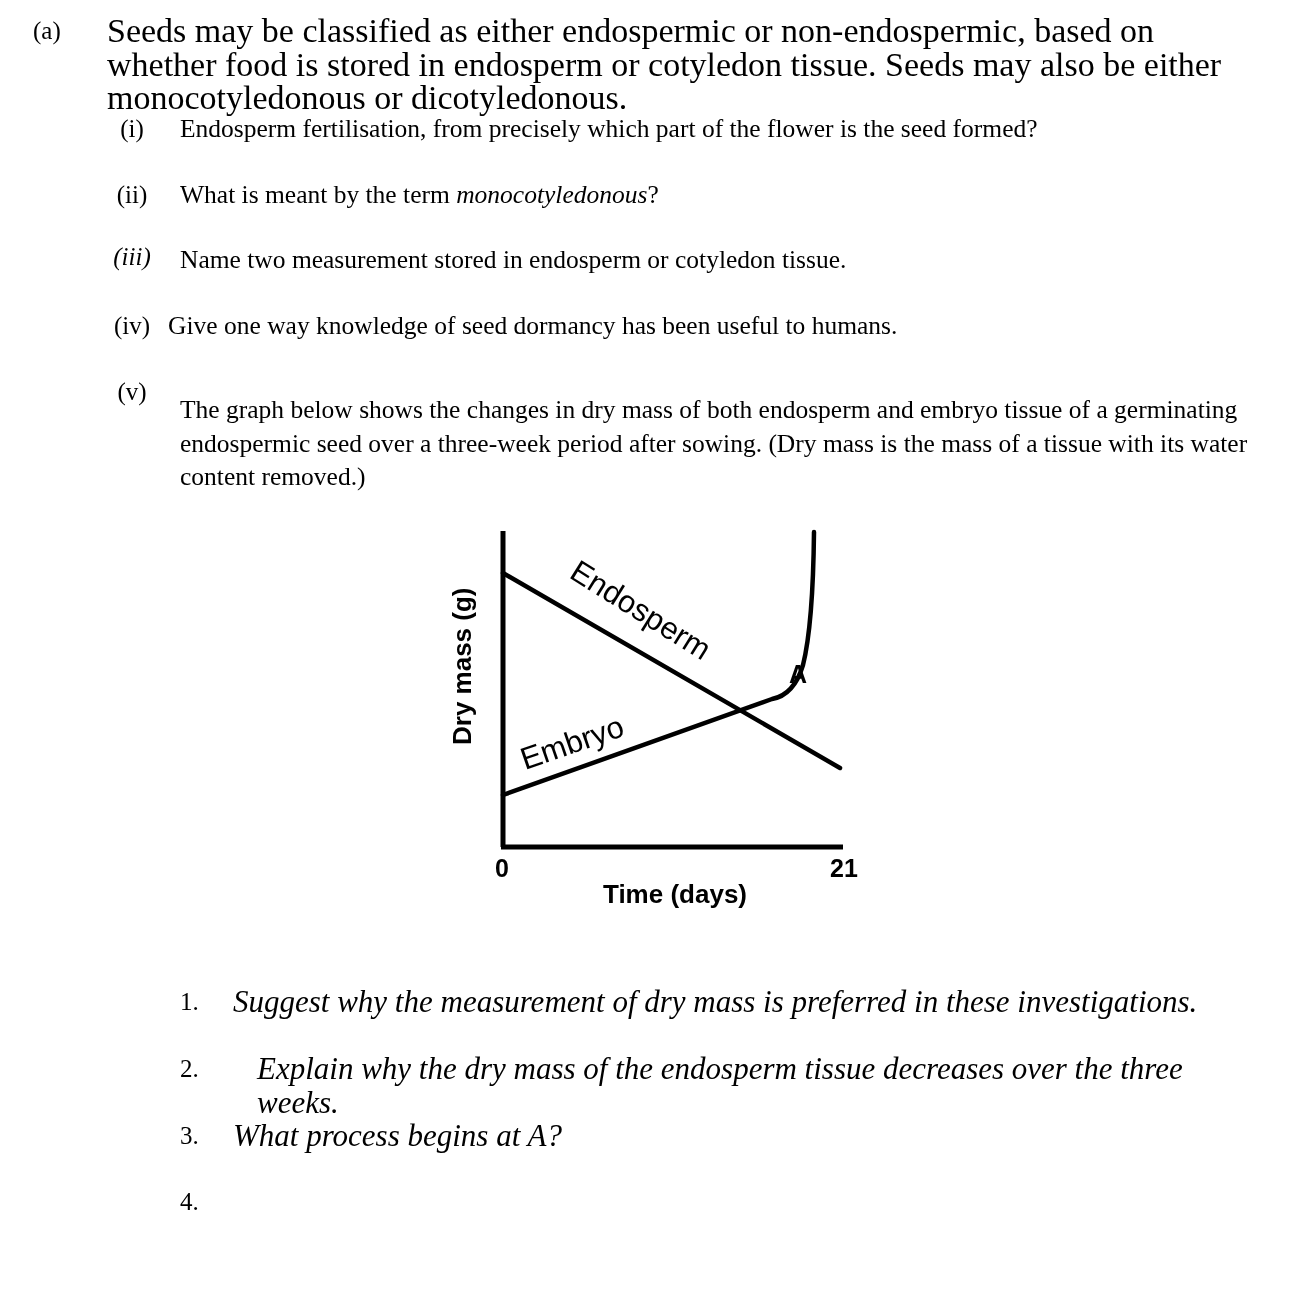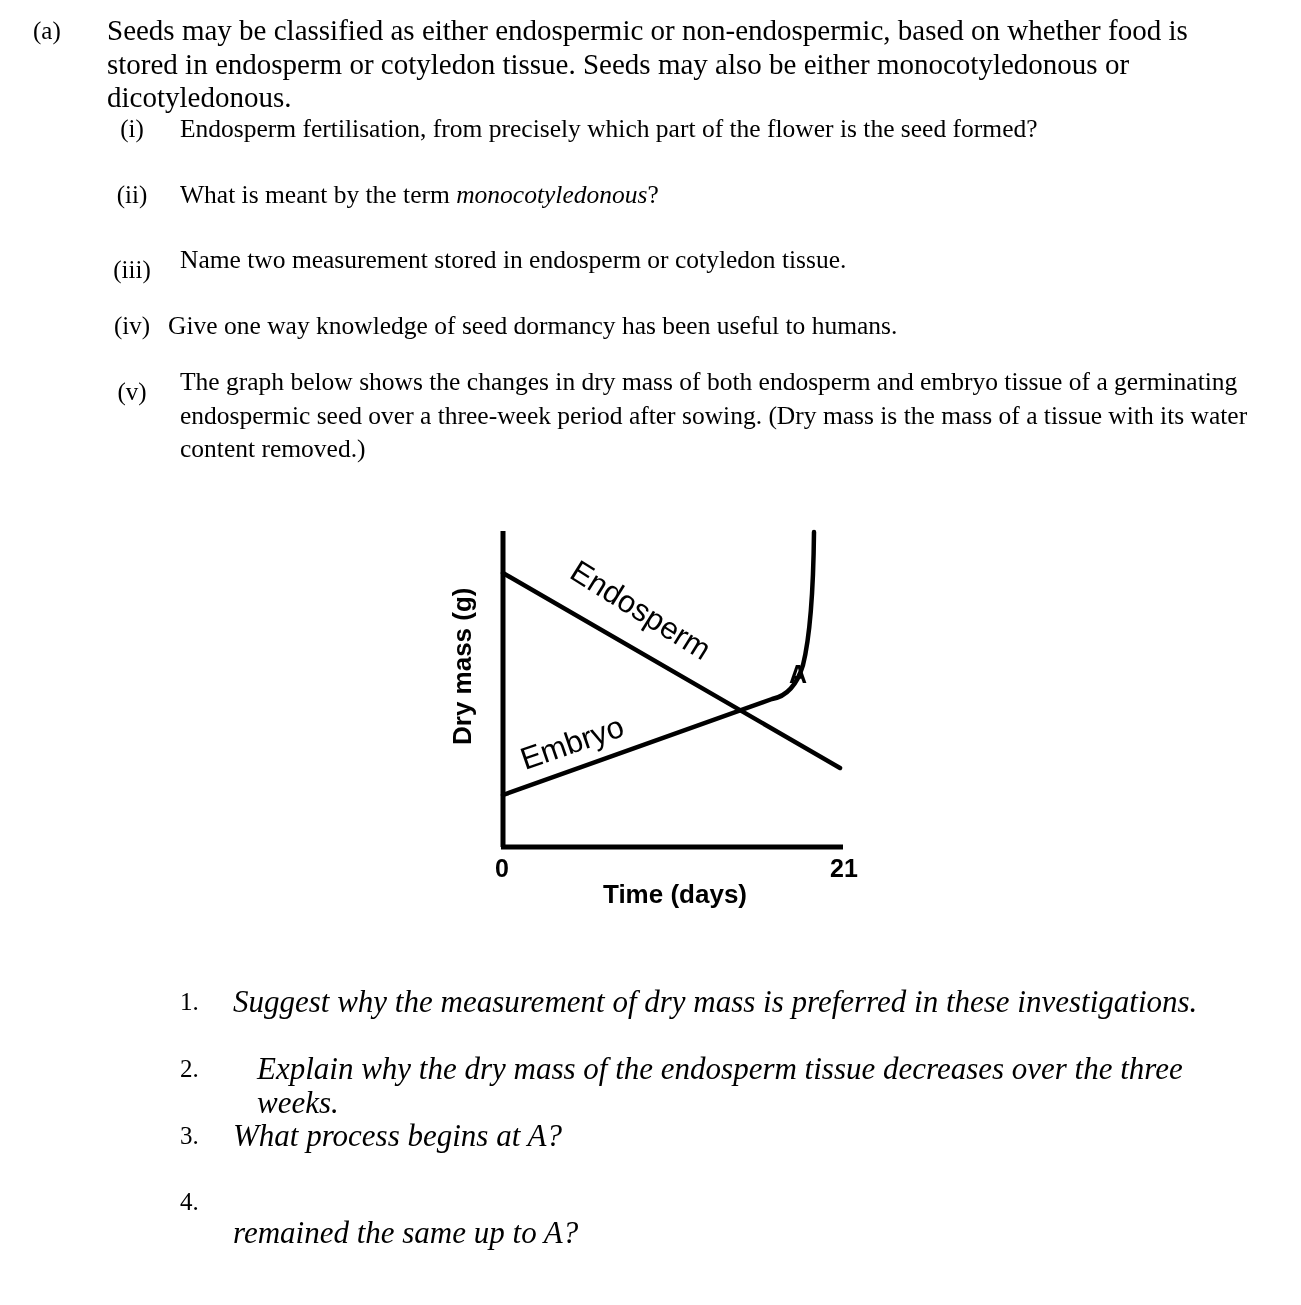--- a/index.html
+++ b/index.html
@@ -16,21 +16,21 @@
     overflow: hidden;
   }
   .marker {
     position: absolute;
     font-size: 25px;
     line-height: 33px;
     white-space: nowrap;
   }
   .qtext {
     position: absolute;
-    font-size: 29px;
+    font-size: 34px;
     line-height: 33.5px;
     text-align: left;
   }
   em.it { }
   b.bd  { font-weight: normal; }
 
   
   #part-a-marker { left: 33px;  top: 14px; }
   #part-a-text   { left: 107px; top: 14px; width: 1150px; }
 
@@ -48,26 +48,26 @@
     left: 180px;
     font-size: 25.5px;
     line-height: 33.5px;
     width: 1080px;
   }
 
   #rm-i   { left: 96px; top: 112px; }
   #rt-i   { top: 112px; }
   #rm-ii  { left: 96px; top: 178px; font-family: Liberation Serif, serif; }
   #rt-ii  { top: 178px; }
-  #rm-iii { left: 96px; top: 253px; }
+  #rm-iii { left: 96px; top: 240px; font-style: italic; }
   #rt-iii { top: 243px; }
   #rm-iv  { left: 96px; top: 309px; }
   #rt-iv  { top: 309px; left: 168px; }
   #rm-v   { left: 96px; top: 375px; }
-  #rt-v   { top: 365px; width: 1085px; }
+  #rt-v   { top: 393px; width: 1085px; }
 
   
   .num-marker {
     position: absolute;
     font-size: 25px;
     line-height: 33px;
     width: 34px;
     text-align: left;
     white-space: nowrap;
   }
@@ -180,15 +180,14 @@
 <div class="num-text" id="nt-1">Suggest why the measurement of dry mass is preferred in these investigations.</div>
 
 <span class="num-marker" id="nm-2">2.</span>
 <div class="num-text" id="nt-2">Explain why the dry mass of the endosperm tissue decreases over the three weeks.</div>
 
 <span class="num-marker" id="nm-3">3.</span>
 <div class="num-text" id="nt-3">What process begins at A?</div>
 
 <span class="num-marker" id="nm-4">4.</span>
 <div class="num-text" id="nt-4">
-  <p>remained the same up to A?</p>
 
 </div>
 
 </body></html>

